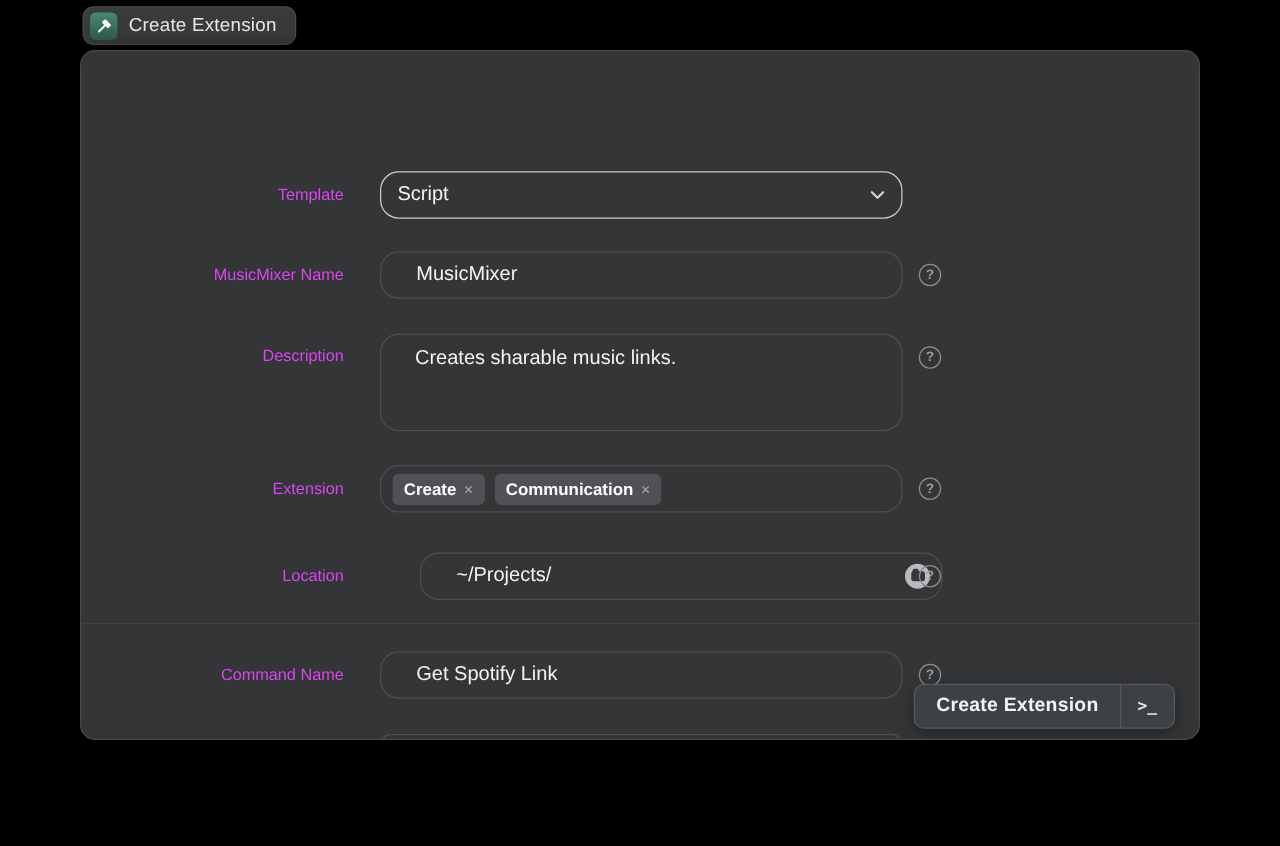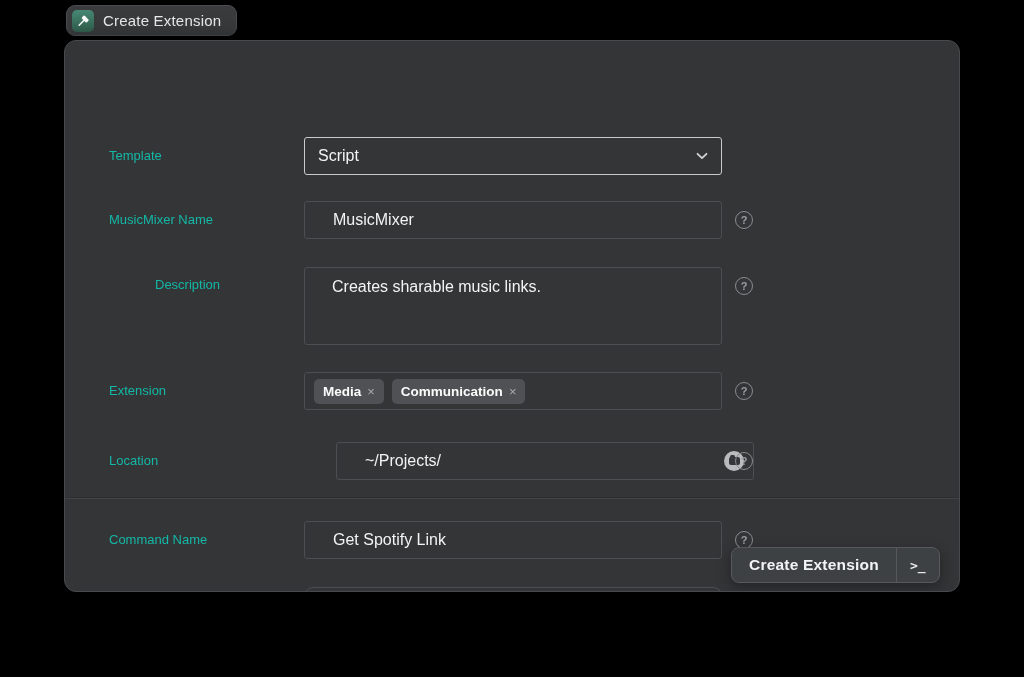--- a/index.html
+++ b/index.html
@@ -26,27 +26,27 @@
     border-bottom:1px solid #3e4043; }
   .back-btn { position:absolute; left:24px; top:21px; width:24px; height:24px;
     border-radius:50%; background:#424446; border:none; cursor:pointer;
     display:flex; align-items:center; justify-content:center; }
   .doc-link { position:absolute; right:21px; top:23px; color:#97999c;
     font-size:16px; text-decoration:underline; text-underline-offset:3px;
     cursor:pointer; }
 
   
   .row { position:absolute; left:0; width:100%; }
-  .field-label { position:absolute; left:0; width:210px; text-align:left;
-    color:#14b8a6; font-size:13px; font-weight:500;margin-left:44px; }
+  .field-label { position:absolute; left:0; width:210px; text-align:right;
+    color:#d946ef; font-size:13px; font-weight:500; }
   .row.h38 .field-label { top:0; line-height:38px; }
   .field-box { position:absolute; left:239px; width:418px; }
   .input, .select, .textarea, .tagfield {
     width:418px; background:transparent; border:1px solid #4c4e51;
-    border-radius:3px; color:#f2f3f4; font-size:16px;
+    border-radius:15px; color:#f2f3f4; font-size:16px;
     font-family:"Liberation Sans", sans-serif; }
   .input { height:38px; padding:0 28px; outline:none; }
   .select { height:38px; border-color:#c9cbcd; display:flex; align-items:center;
     padding:0 13px; cursor:pointer; justify-content:space-between; }
   .textarea { height:78px; padding:8px 27px; line-height:22px; resize:none;
     outline:none; display:block; }
   .tagfield { height:38px; display:flex; align-items:center; gap:8px;
     padding:0 9px; }
   .tag { height:25px; background:#4f5154; border-radius:5px; display:flex;
     align-items:center; gap:6px; padding:0 9px; cursor:default; }
@@ -135,21 +135,21 @@
       <div class="help" style="top:10px;">
         <span>?</span>
       </div>
     </div>
 
     <div class="row h38" style="top:331px;">
       <label class="field-label">Extension</label>
       <div class="field-box">
         <div class="tagfield">
           <span class="tag">
-            <span class="tag-text">Media</span>
+            <span class="tag-text">Create</span>
             <span class="tag-x">×</span>
           </span>
           <span class="tag">
             <span class="tag-text">Communication</span>
             <span class="tag-x">×</span>
           </span>
         </div>
       </div>
       <div class="help">
         <span>?</span>

